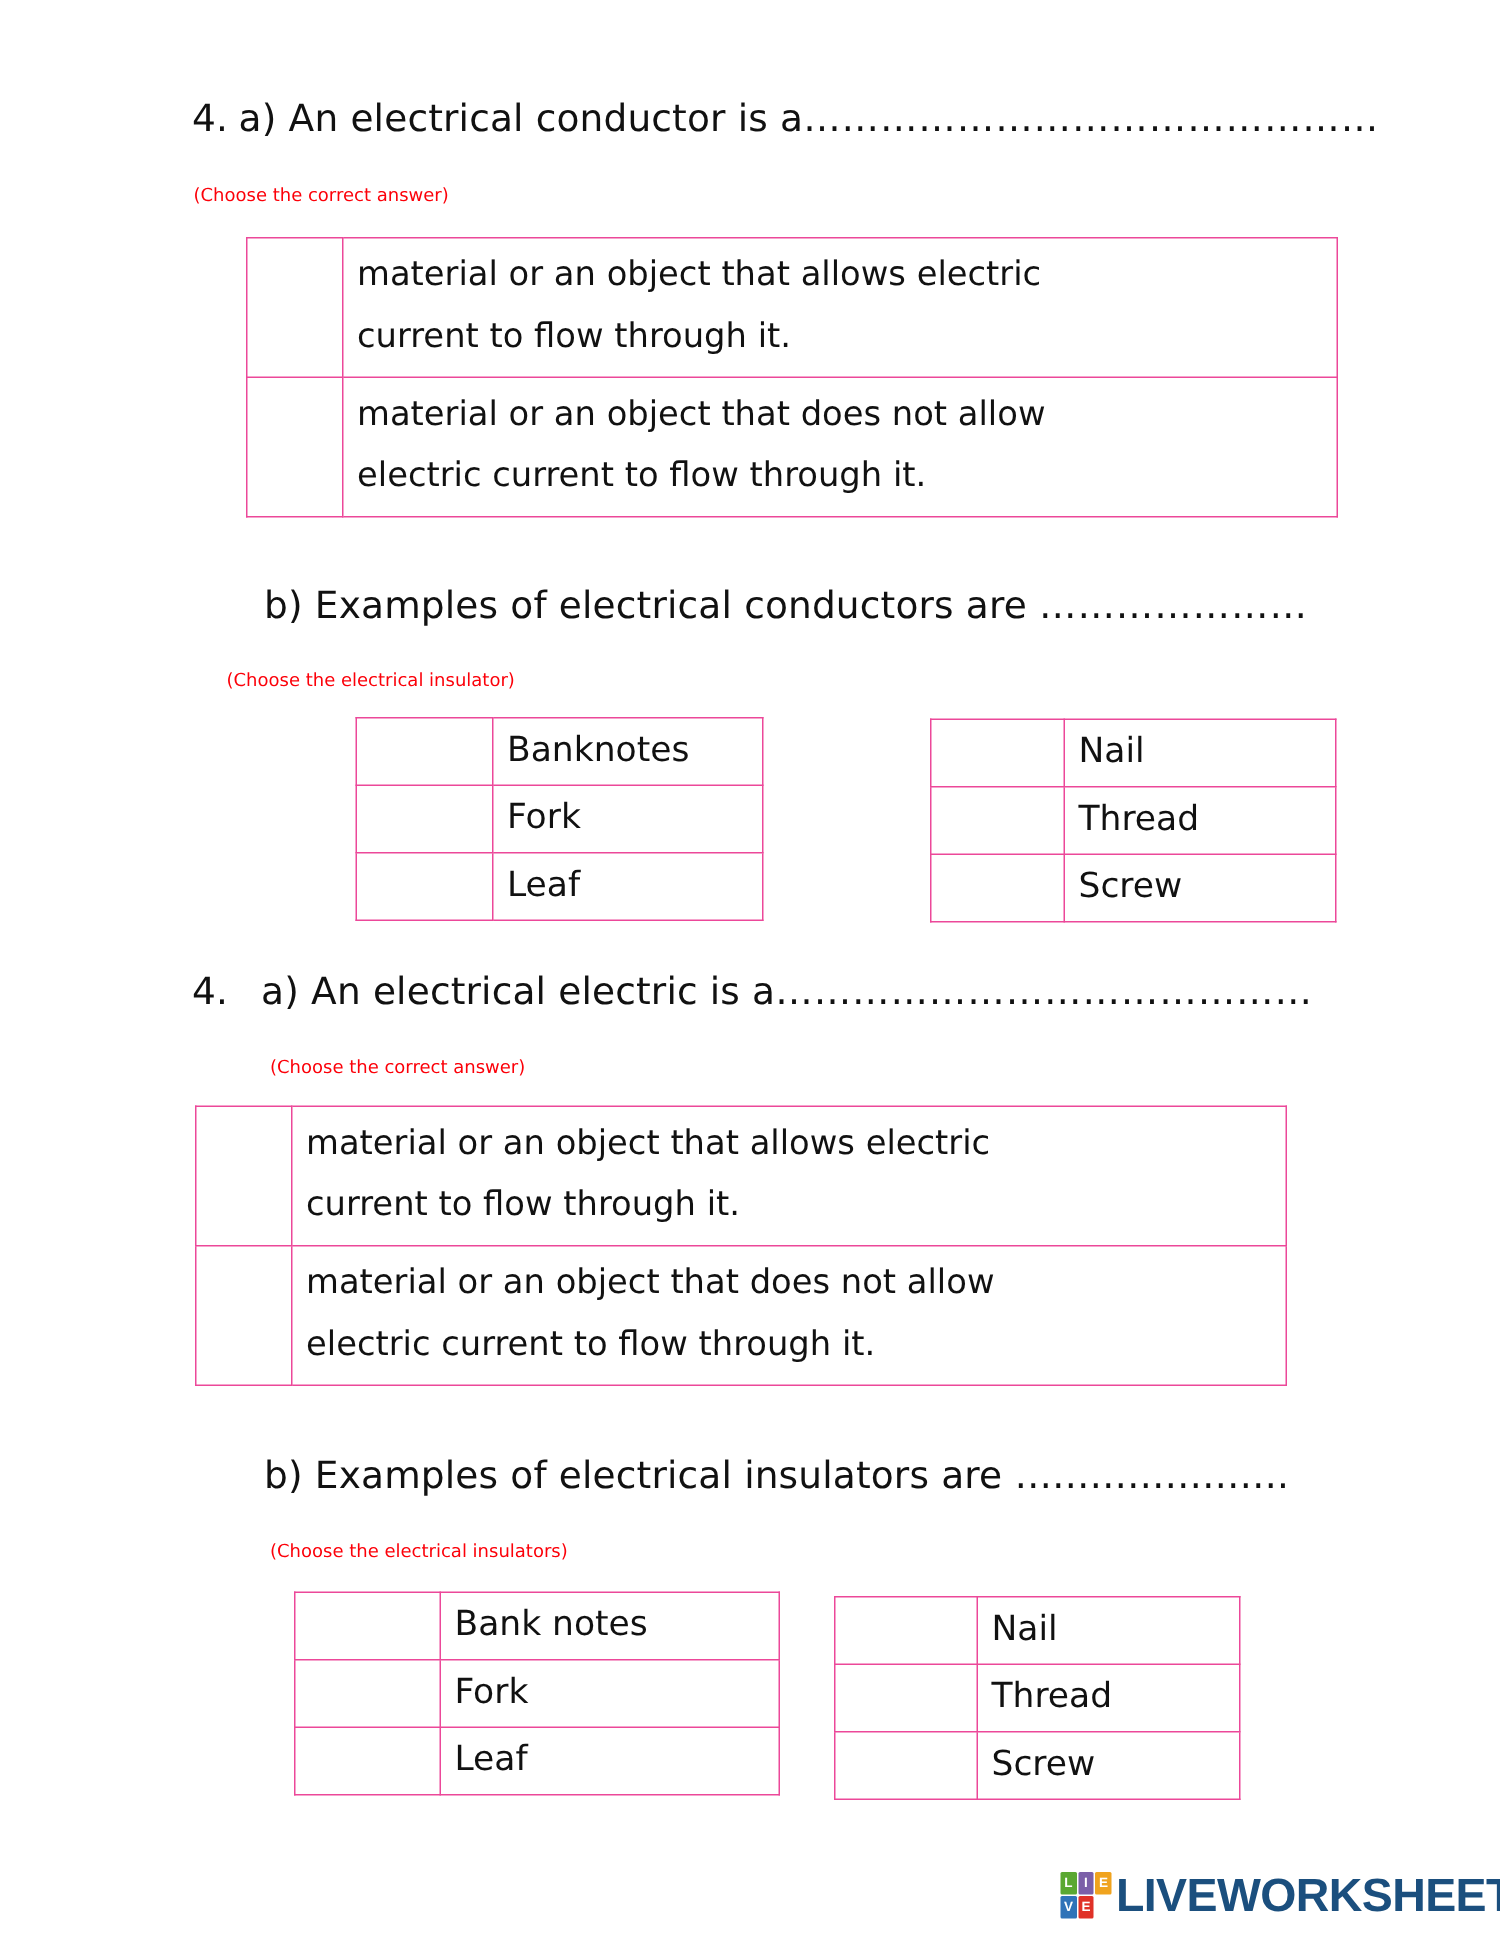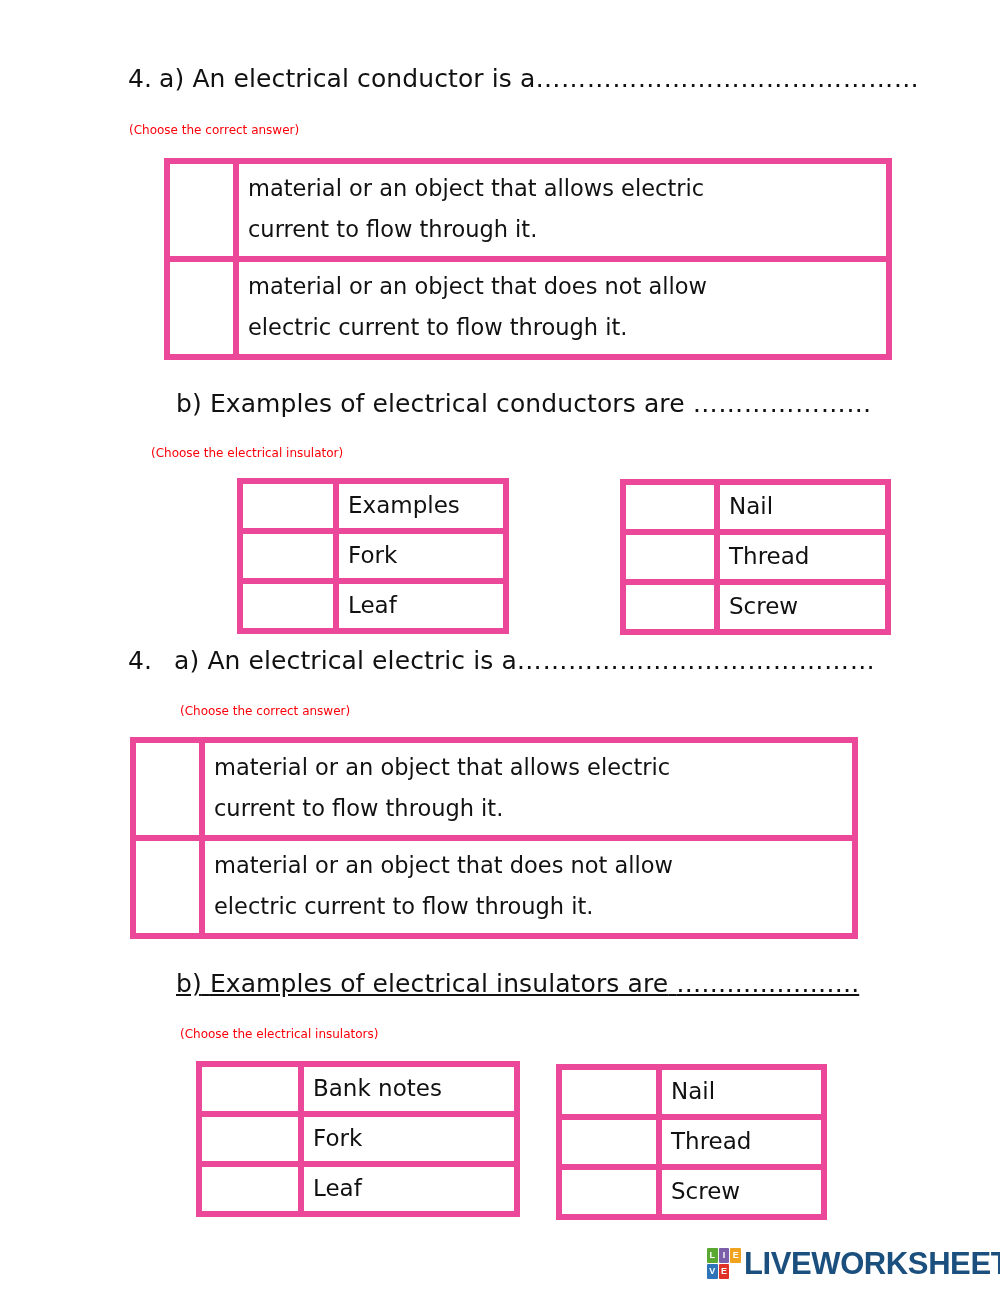--- a/index.html
+++ b/index.html
@@ -52,21 +52,21 @@
   }
 
   
   .tbl {
     position: absolute;
     border-collapse: collapse;
     table-layout: fixed;
     background: #ffffff;
   }
   .tbl td {
-    border: 6px solid #ec4899;
+    border: 1px solid #ec4899;
     padding: 0;
     vertical-align: middle;
     background: #ffffff;
   }
 
   
   .def-tbl td.box {
     width: 63px;
   }
   .def-tbl td.txt {
@@ -162,21 +162,21 @@
     <span>Examples of electrical conductors are</span>
     <span class="dots">…………………</span>
   </div>
 
   <div class="hint" style="left:139px; top:443px;">(Choose the electrical insulator)</div>
 
   <table class="tbl opt-tbl" style="left:225px; top:478px; width:272px;">
     <tbody>
         <tr>
       <td class="box"></td>
-      <td class="txt">Examples</td>
+      <td class="txt">Banknotes</td>
     </tr>
     <tr>
       <td class="box"></td>
       <td class="txt">Fork</td>
     </tr>
     <tr>
       <td class="box"></td>
       <td class="txt">Leaf</td>
     </tr>
   </tbody>
@@ -218,21 +218,21 @@
     <tr>
       <td class="box"></td>
       <td class="txt">
         <span class="ln">material or an object that does not allow</span>
         <span class="ln">electric current to flow through it.</span>
       </td>
     </tr>
   </tbody>
     </table>
 
-  <div class="q-line" style="left:164px; top:969px;text-decoration:underline;">
+  <div class="q-line" style="left:164px; top:969px;">
     <span>b)</span>
     <span>Examples of electrical insulators are</span>
     <span class="dots tight">………………….</span>
   </div>
 
   <div class="hint" style="left:168px; top:1024px;">(Choose the electrical insulators)</div>
 
   <table class="tbl opt-tbl" style="left:184px; top:1061px; width:324px;">
     <tbody>
         <tr>

